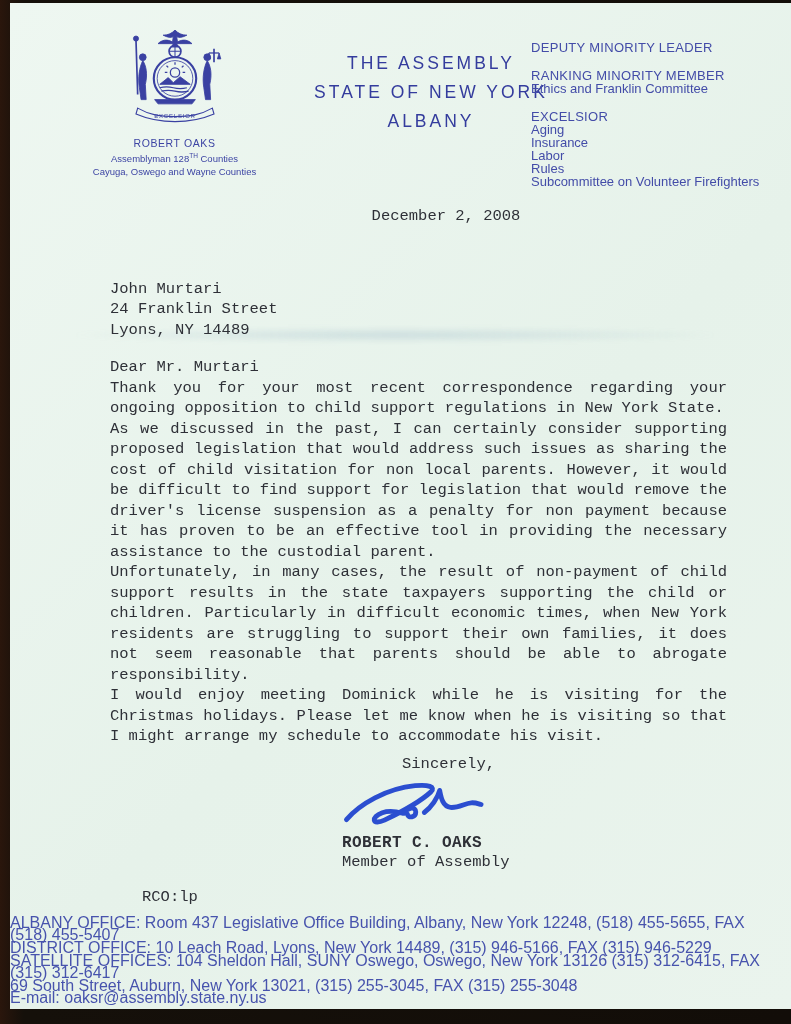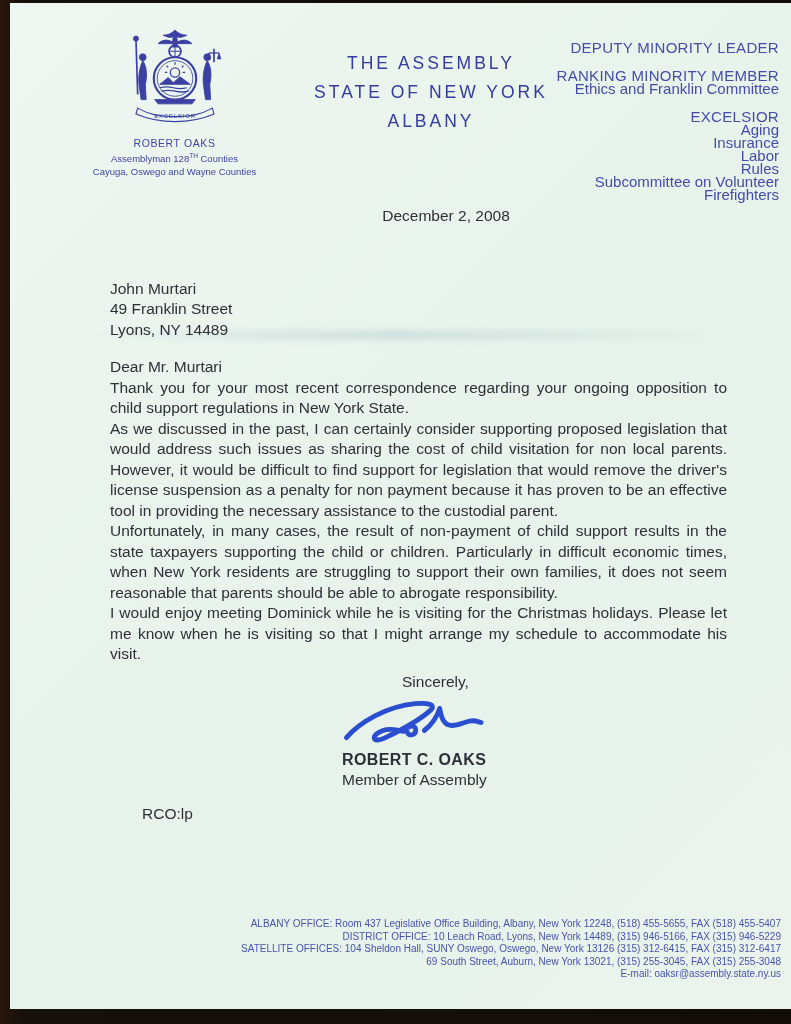--- a/index.html
+++ b/index.html
@@ -21,44 +21,44 @@
   
   .seal-block { position:absolute; left:62px; top:22px; width:205px; text-align:center; color:#3d45a4; }
   .seal-block svg { display:block; margin:0 auto 6px auto; }
   .lh-name { font-size:10.5px; letter-spacing:.6px; margin-bottom:1px; }
   .lh-line { font-size:9.5px; line-height:12.5px; }
   .lh-line sup { font-size:6.5px; }
 
   .center-block { position:absolute; left:271px; top:46px; width:300px; text-align:center; color:#343c9d; }
   .center-block .t { font-size:17.5px; letter-spacing:3px; line-height:29px; }
 
-  .right-block { position:absolute; right:12px; top:38px; width:248px; text-align:right; color:#434ca8; font-size:15px; line-height:13px; }
+  .right-block { position:absolute; right:12px; top:38px; width:248px; text-align:left; color:#434ca8; font-size:13px; line-height:13px; }
   .rb-leader { margin-bottom:15px; letter-spacing:.3px; }
   .rb-ranking { letter-spacing:.3px; }
   .rb-committees-title { margin-top:15px; letter-spacing:.3px; }
 
   
   .body-col {
     position:absolute; left:100px; top:197px; width:617px;
-    font-family:Liberation Sans, sans-serif; font-size:15.5px; line-height:20.5px; color:#2e3037;
+    font-family:Liberation Mono, monospace; font-size:15.5px; line-height:20.5px; color:#2e3037;
   }
   .date-line { text-align:center; margin-top:6px; padding-left:55px; }
   .recipient { margin-top:52px; }
   .salutation { margin-top:17px; }
   .para { text-align:justify; }
   .closing { margin-top:7px; margin-left:292px; }
   .sig-wrap { margin:0 0 -6px 212px; }
   .signer-name { margin-left:232px; font-weight:bold; font-size:16px; letter-spacing:.4px; line-height:20px; }
   .signer-title { margin-left:232px; line-height:19px; }
   .typist { margin-top:15px;margin-left:32px; }
 
   
   .footer {
-    position:absolute; left:0; right:10px; bottom:28px; text-align:right;
-    color:#4753ad; font-size:10px; line-height:12.6px;
+    position:absolute; left:0; right:10px; bottom:4px; text-align:left;
+    color:#4753ad; font-size:16px; line-height:12.6px;
   }
 </style>
 </head>
 <body>
 
 <div class="scan">
   <div class="paper">
     <div class="smudge"></div>
 
     <div class="seal-block">
@@ -115,21 +115,21 @@
       <div>Labor</div>
       <div>Rules</div>
       <div>Subcommittee on Volunteer Firefighters</div>
     </div>
 
     <div class="body-col">
       <div class="date-line">December 2, 2008</div>
 
       <div class="recipient">
         <div>John Murtari</div>
-        <div>49 Franklin Street</div>
+        <div>24 Franklin Street</div>
         <div>Lyons, NY 14489</div>
       </div>
 
       <div class="salutation">Dear Mr. Murtari</div>
 
       <div class="para">Thank you for your most recent correspondence regarding your ongoing opposition to child support regulations in New York State.</div>
       <div class="para">As we discussed in the past, I can certainly consider supporting proposed legislation that would address such issues as sharing the cost of child visitation for non local parents.  However, it would be difficult to find support for legislation that would remove the driver's license suspension as a penalty for non payment because it has proven to be an effective tool in providing the necessary assistance to the custodial parent.</div>
       <div class="para">Unfortunately, in many cases, the result of non-payment of child support results in the state taxpayers supporting the child or children.  Particularly in difficult economic times, when New York residents are struggling to support their own families, it does not seem reasonable that parents should be able to abrogate responsibility.</div>
       <div class="para">I would enjoy meeting Dominick while he is visiting for the Christmas holidays.  Please let me know when he is visiting so that I might arrange my schedule to accommodate his visit.</div>
 

